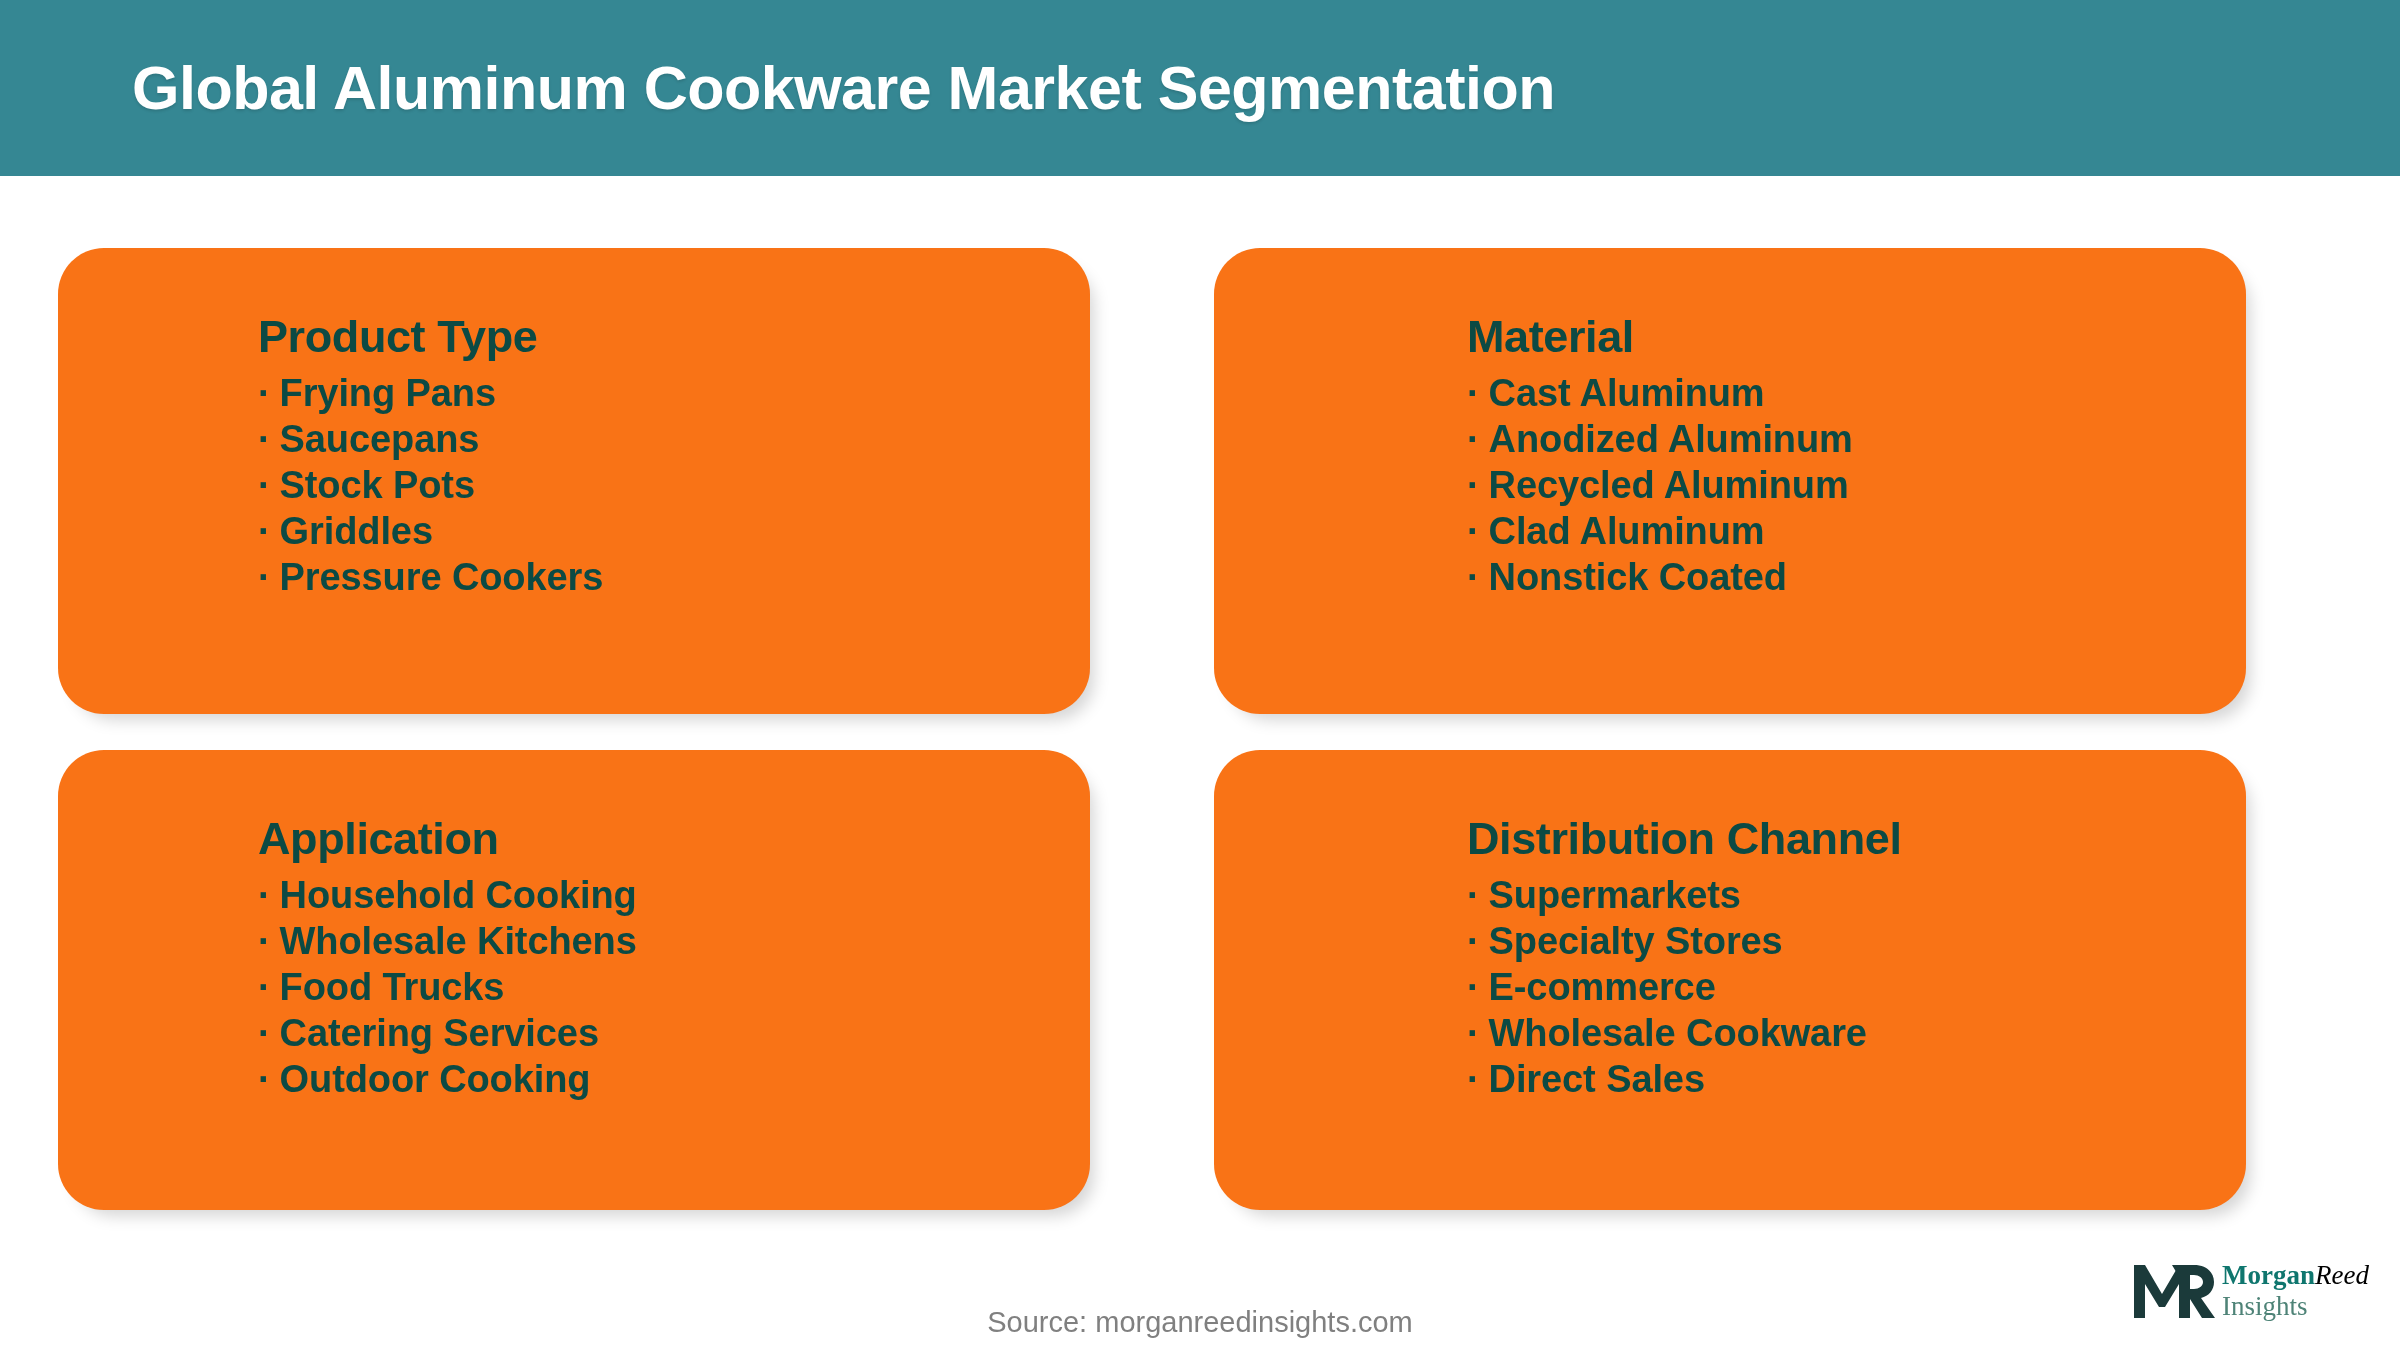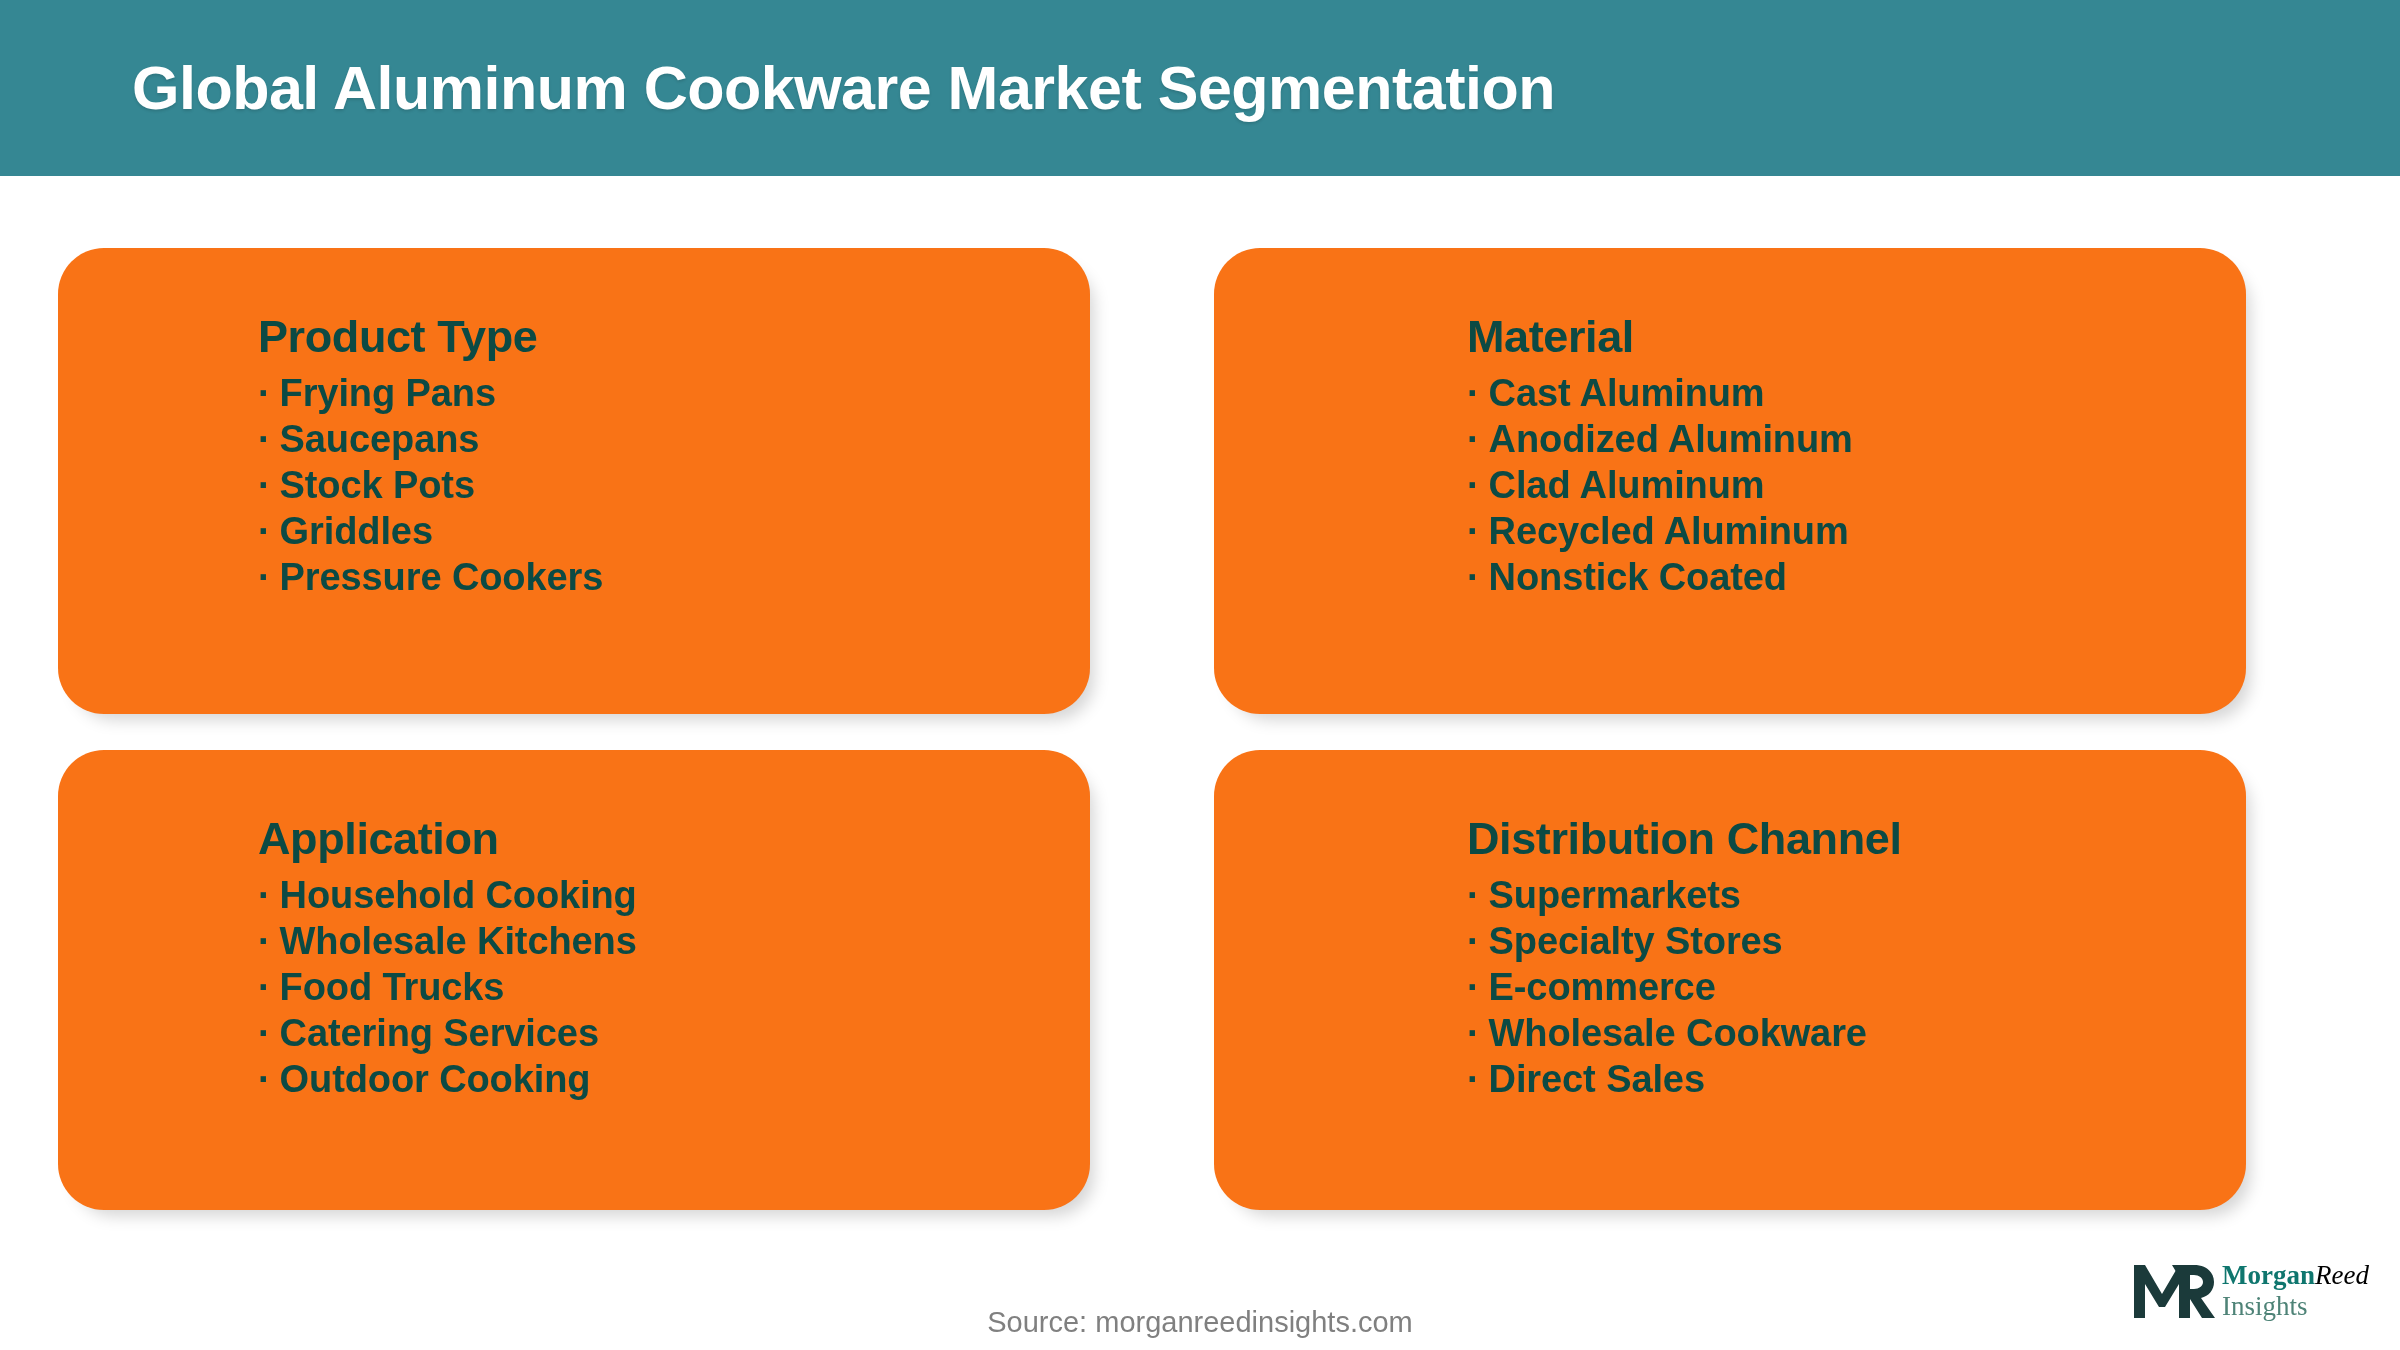--- a/index.html
+++ b/index.html
@@ -165,22 +165,22 @@
       </ul>
     </div>
   </div>
 
   <div class="card card-2">
     <div class="card-inner">
       <div class="card-heading">Material</div>
       <ul class="card-list">
         <li><span class="bullet">·</span><span>Cast Aluminum</span></li>
         <li><span class="bullet">·</span><span>Anodized Aluminum</span></li>
+        <li><span class="bullet">·</span><span>Recycled Aluminum</span></li>
         <li><span class="bullet">·</span><span>Clad Aluminum</span></li>
-        <li><span class="bullet">·</span><span>Recycled Aluminum</span></li>
         <li><span class="bullet">·</span><span>Nonstick Coated</span></li>
       </ul>
     </div>
   </div>
 
   <div class="card card-3">
     <div class="card-inner">
       <div class="card-heading">Application</div>
       <ul class="card-list">
         <li><span class="bullet">·</span><span>Household Cooking</span></li>

